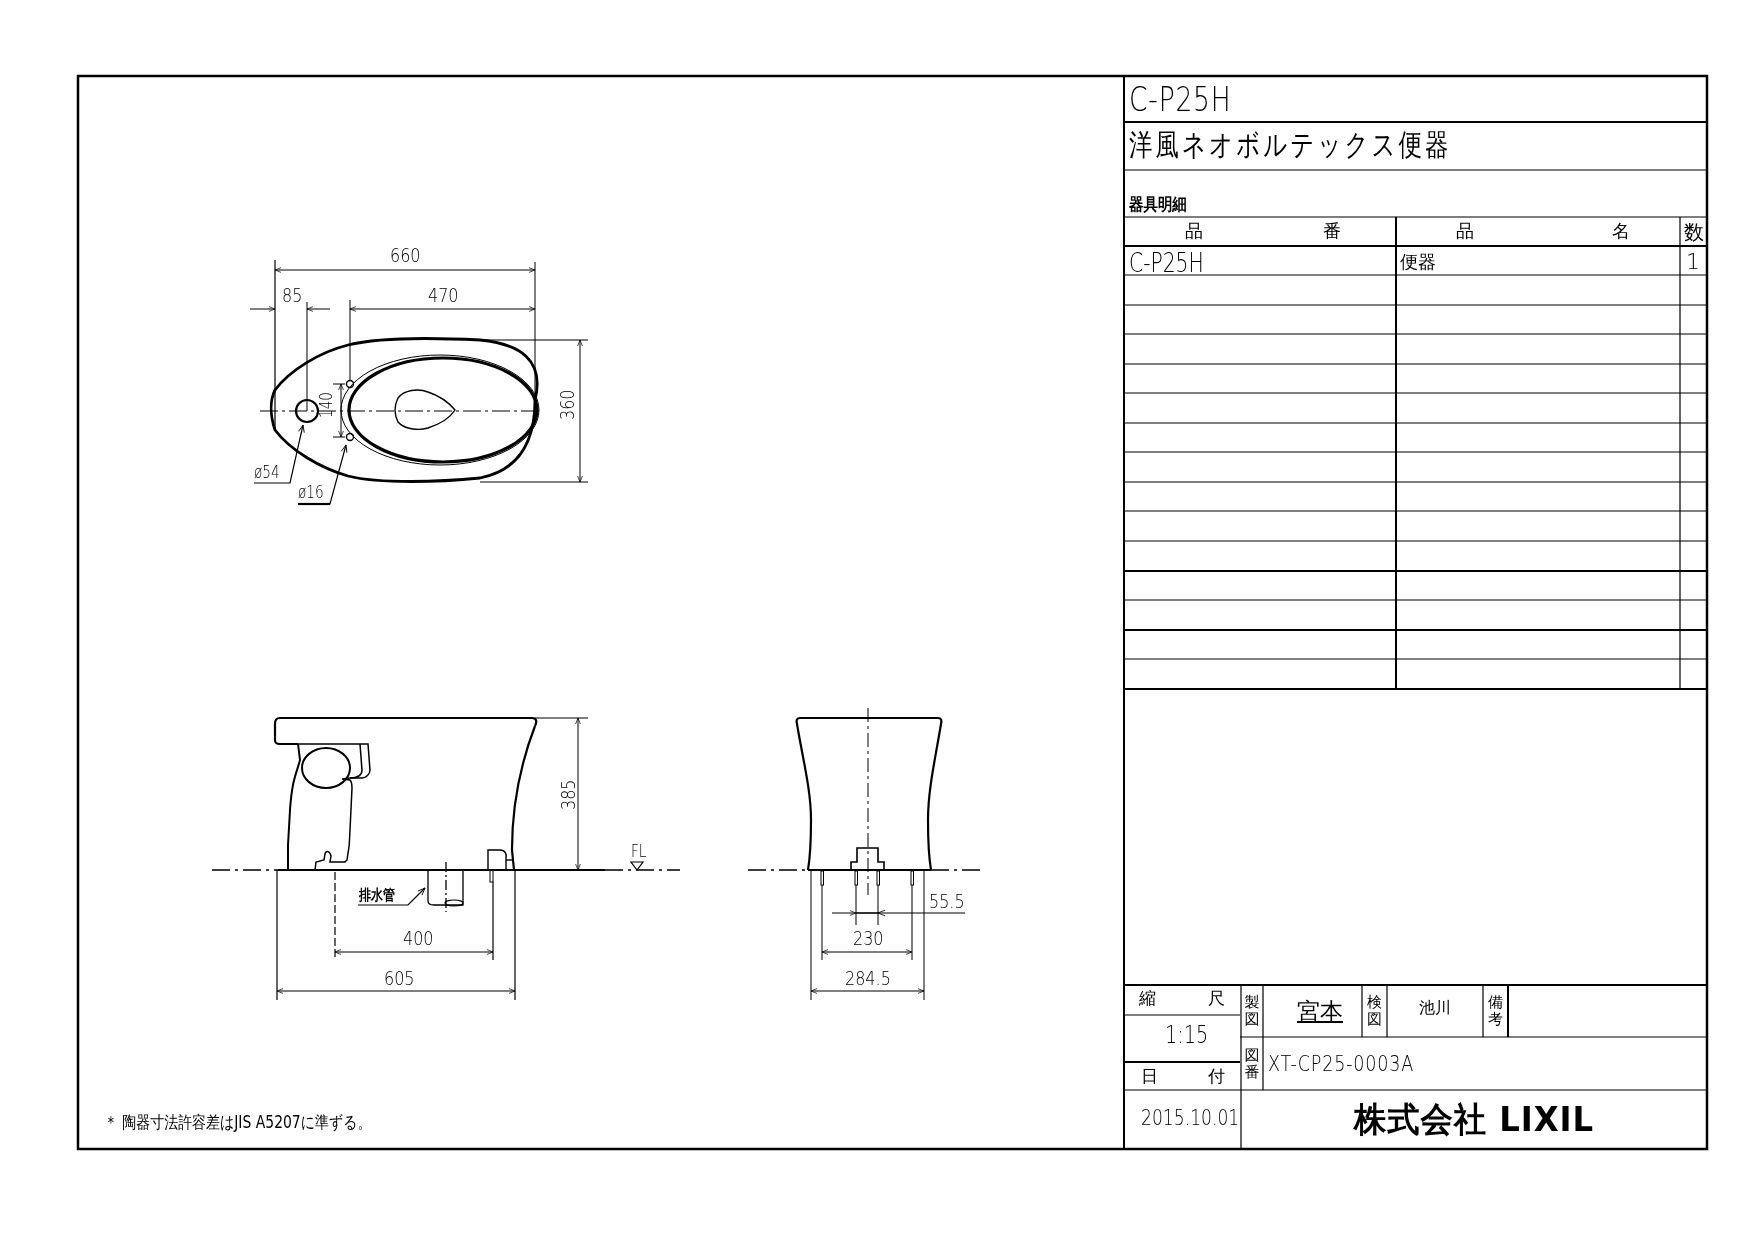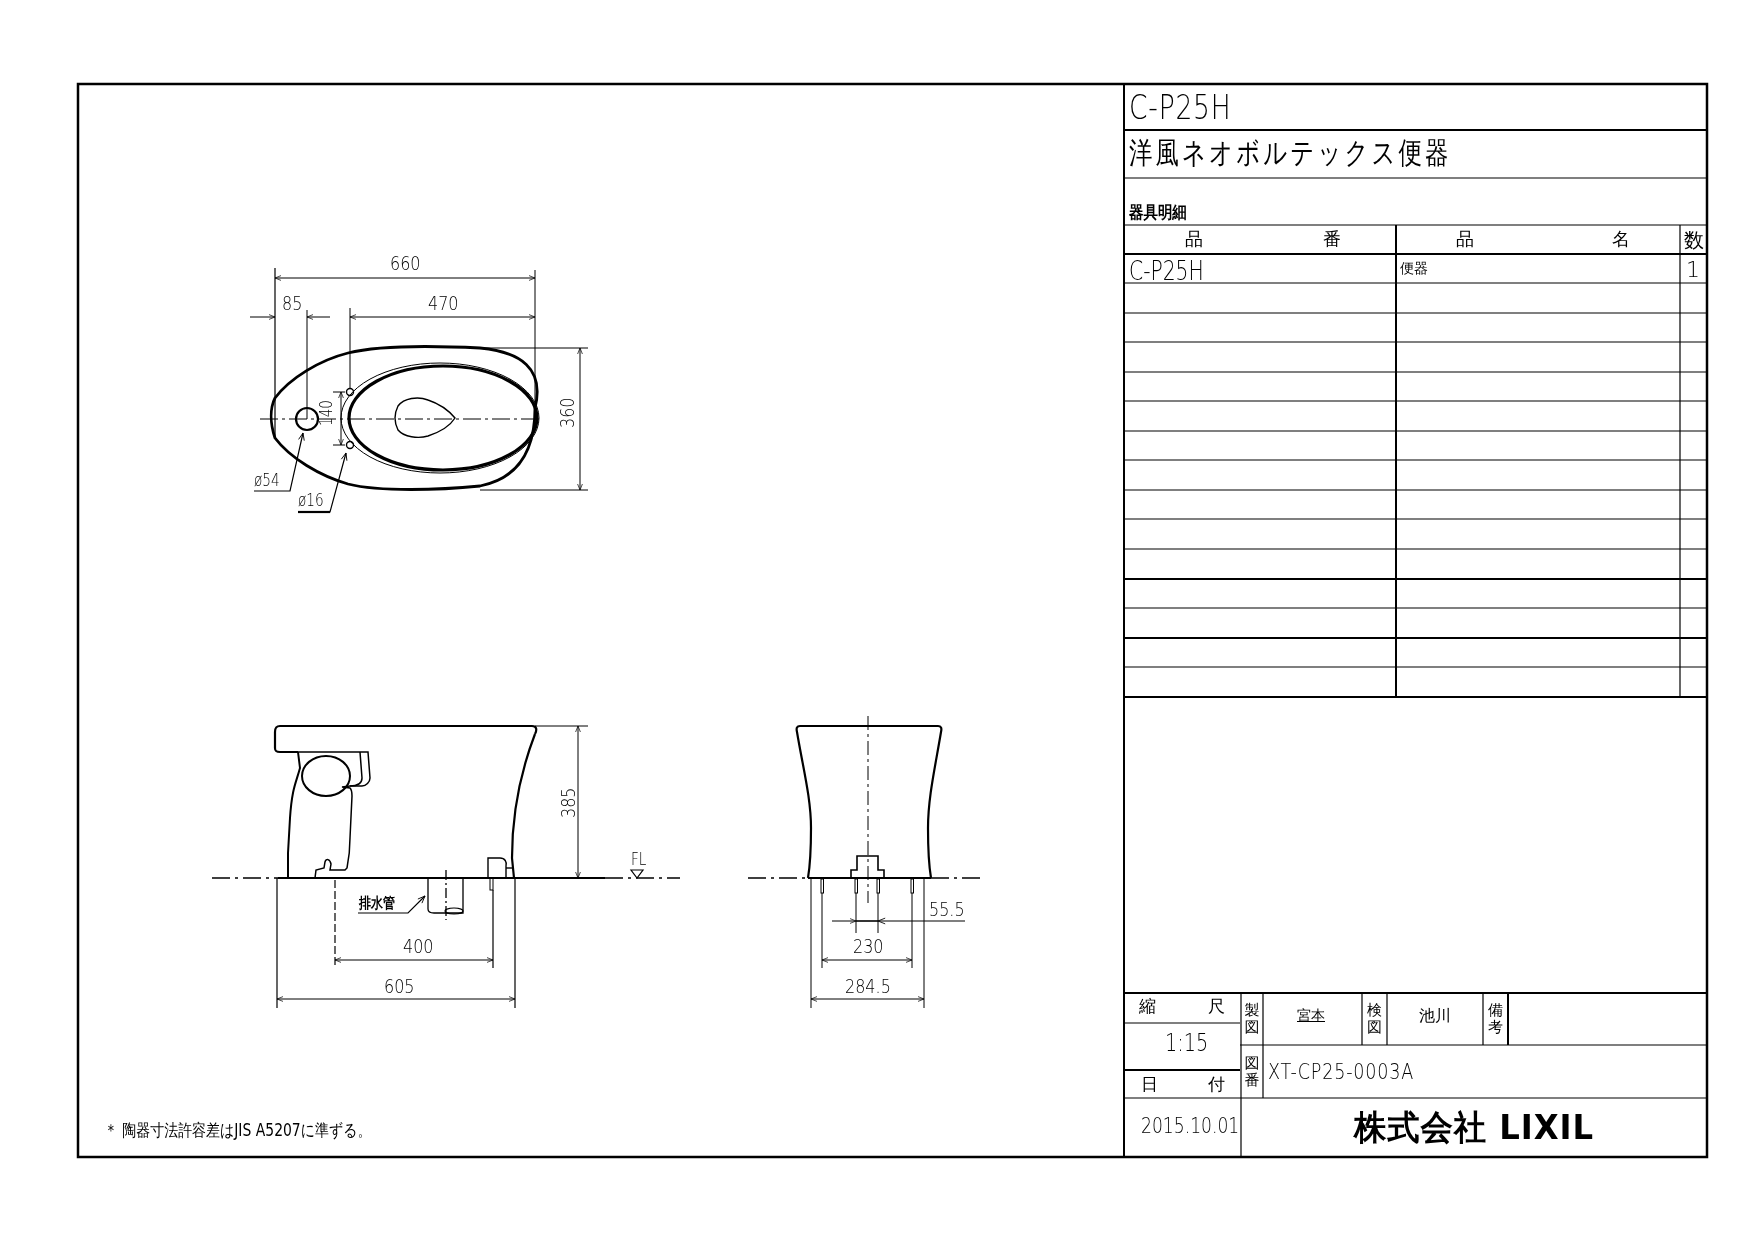--- a/index.html
+++ b/index.html
@@ -1,18 +1,18 @@
 <!DOCTYPE html>
 <html><head>
 <meta charset="utf-8">
 <style>
   html, body { margin:0; padding:0; background:#ffffff; }
   body { width:1754px; height:1240px; position:relative; overflow:hidden;
          font-family:"DejaVu Sans", sans-serif; color:#000; }
-  #sheet { position:absolute; left:0; top:8px; width:1754px; height:988px; }
+  #sheet { position:absolute; left:0; top:0; width:1754px; height:988px; }
   .lbl { position:absolute; white-space:nowrap; line-height:1; color:#000;
          font-family:"DejaVu Sans", sans-serif; }
   .thin { font-weight:300; }
   .bold { font-weight:bold; }
   .vstack { position:absolute; display:flex; flex-direction:column; align-items:center;
             justify-content:center; font-size:15px; line-height:1.15; }
 </style>
 </head>
 <body>
 
@@ -183,34 +183,34 @@
   <div class="lbl bold" style="left:1129px;top:196px;font-size:17px;transform:scaleX(0.85);transform-origin:left top;">器具明細</div>
 
   <div>
     <div class="lbl" style="left:1185px;top:222px;font-size:18px;">品</div>
     <div class="lbl" style="left:1323px;top:222px;font-size:18px;">番</div>
     <div class="lbl" style="left:1456px;top:222px;font-size:18px;">品</div>
     <div class="lbl" style="left:1612px;top:222px;font-size:18px;">名</div>
     <div class="lbl" style="left:1684px;top:222px;font-size:20px;">数</div>
 
     <div class="lbl thin" style="left:1129px;top:250px;font-size:26px;transform:scaleX(0.78);transform-origin:left top;">C-P25H</div>
-    <div class="lbl" style="left:1400px;top:253px;font-size:14px;">便器</div>
+    <div class="lbl" style="left:1400px;top:253px;font-size:18px;">便器</div>
     <div class="lbl thin" style="left:1686px;top:251px;font-size:22px;">1</div>
   </div>
 
   <div>
     <div class="lbl" style="left:1139px;top:990px;font-size:17px;">縮</div>
     <div class="lbl" style="left:1208px;top:990px;font-size:17px;">尺</div>
     <div class="lbl thin" style="left:1165px;top:1023px;font-size:24px;transform:scaleX(0.8);transform-origin:left top;">1:15</div>
 
     <div class="vstack" style="left:1241px;top:986px;width:22px;height:50px;">
       <span>製</span>
       <span>図</span>
     </div>
-    <div class="lbl" style="left:1297px;top:1000px;font-size:14px;text-decoration:underline;">宮本</div>
+    <div class="lbl" style="left:1297px;top:1000px;font-size:23px;text-decoration:underline;">宮本</div>
 
     <div class="vstack" style="left:1362px;top:986px;width:25px;height:50px;">
       <span>検</span>
       <span>図</span>
     </div>
     <div class="lbl" style="left:1419px;top:1000px;font-size:16px;">池川</div>
 
     <div class="vstack" style="left:1483px;top:986px;width:25px;height:50px;">
       <span>備</span>
       <span>考</span>

